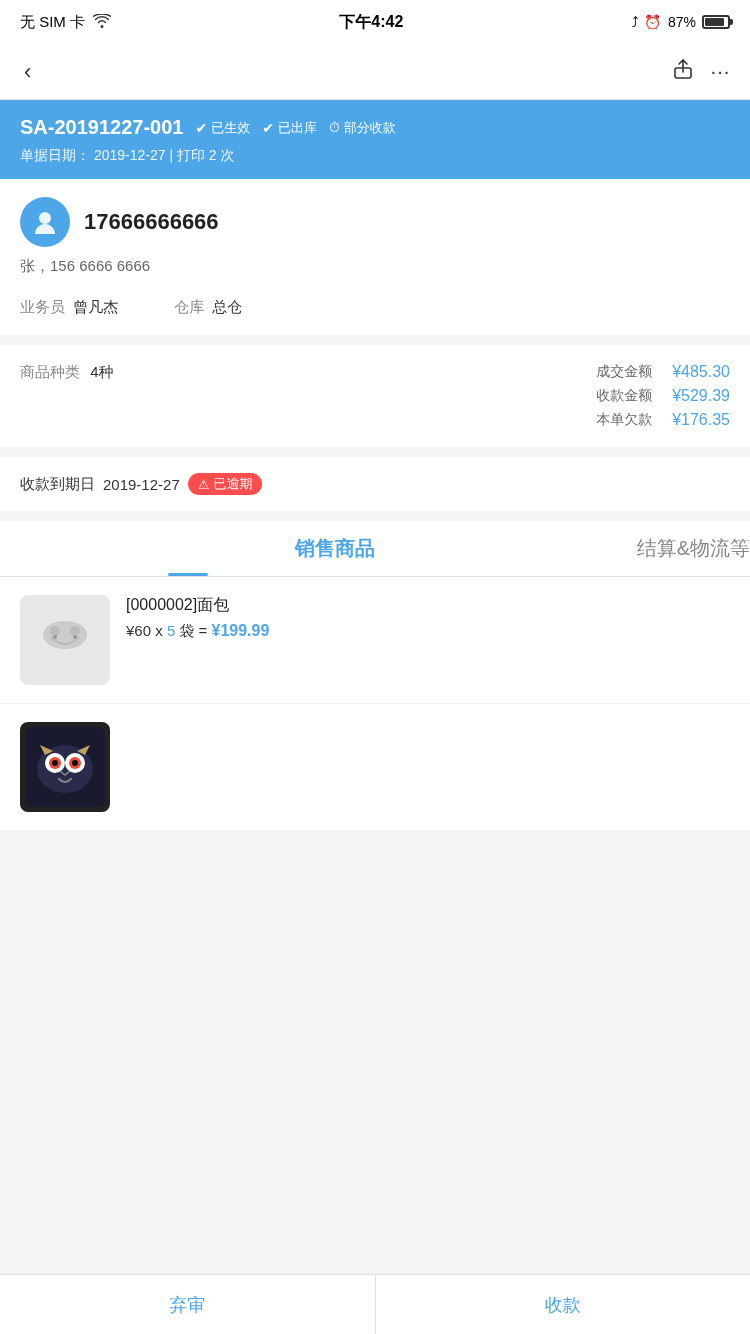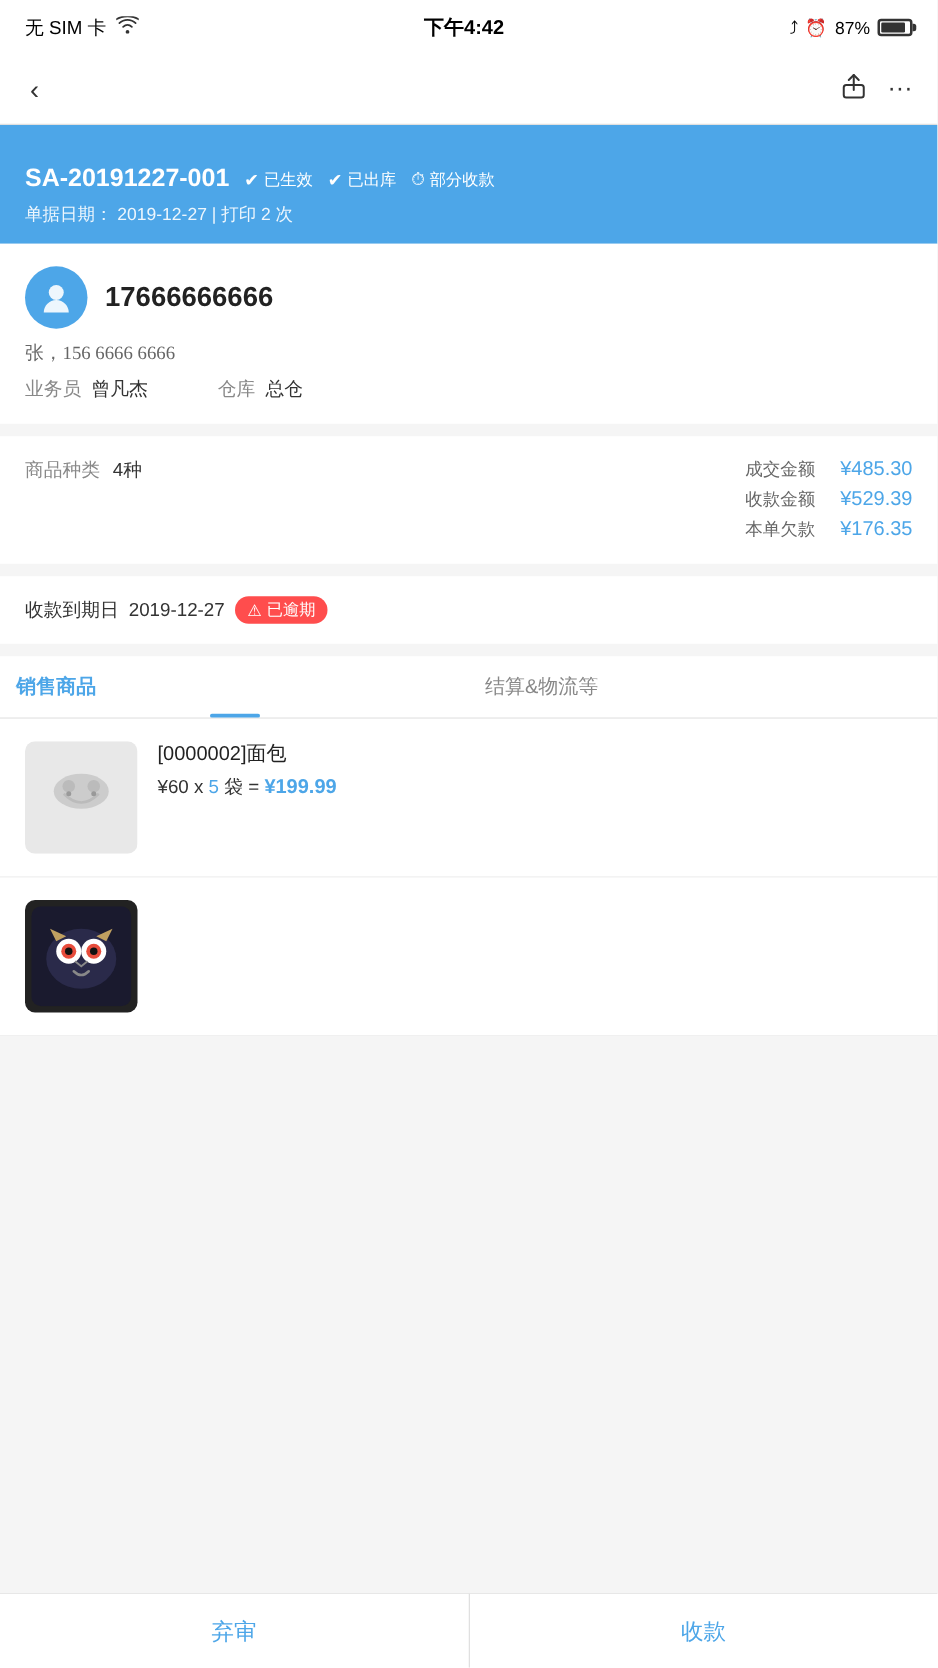--- a/index.html
+++ b/index.html
@@ -57,21 +57,21 @@
     }
     .nav-actions { display: flex; align-items: center; gap: 16px; }
     .nav-back {
       font-size: 22px; color: #333; cursor: pointer; padding: 4px;
     }
     .nav-icon { font-size: 20px; color: #333; cursor: pointer; }
 
     
     .order-header {
       background: #4da6e8;
-      padding: 32px 20px 14px;
+      padding: 16px 20px 14px;
       color: #fff;
     }
     .order-id-row {
       display: flex; align-items: center; gap: 12px; margin-bottom: 8px;
       flex-wrap: wrap;
     }
     .order-id {
       font-size: 20px; font-weight: 700;
     }
     .badge {
@@ -90,21 +90,21 @@
     .customer-top {
       display: flex; align-items: center; gap: 14px; margin-bottom: 10px;
     }
     .avatar {
       width: 50px; height: 50px; border-radius: 50%;
       background: #4da6e8;
       display: flex; align-items: center; justify-content: center;
       color: #fff; font-size: 22px; flex-shrink: 0;
     }
     .customer-name { font-size: 22px; font-weight: 600; color: #222; }
-    .customer-sub { font-size: 15px; color: #666; margin-bottom: 10px; padding-left: 0; font-family: Liberation Serif, serif; }
+    .customer-sub { font-size: 15px; color: #666; margin-bottom: 22px; padding-left: 0; }
     .customer-detail-row {
       display: flex; gap: 56px; font-size: 15px; color: #333; margin-top: 4px;
     }
     .customer-detail-item span:first-child { color: #888; margin-right: 4px; }
 
     
     .stats-section {
       background: #fff;
       padding: 18px 20px;
       margin-bottom: 10px;
@@ -140,22 +140,22 @@
       display: inline-flex; align-items: center; gap: 4px;
     }
 
     
     .tabs {
       background: #fff;
       display: flex;
       border-bottom: 1px solid #e0e0e0;
     }
     .tab {
-      flex: 1; text-align: left; padding: 14px 13px;
-      font-size: 16px; color: #888; cursor: pointer; position: relative;
+      flex: 1; text-align: right; padding: 14px 0;
+      font-size: 20px; color: #888; cursor: pointer; position: relative;
     }
     .tab.active {
       color: #4da6e8; font-weight: 600;
     }
     .tab.active::after {
       content: '';
       position: absolute; bottom: 0; left: 50%; transform: translateX(-50%);
       width: 40px; height: 3px; background: #4da6e8; border-radius: 2px;
     }
 

